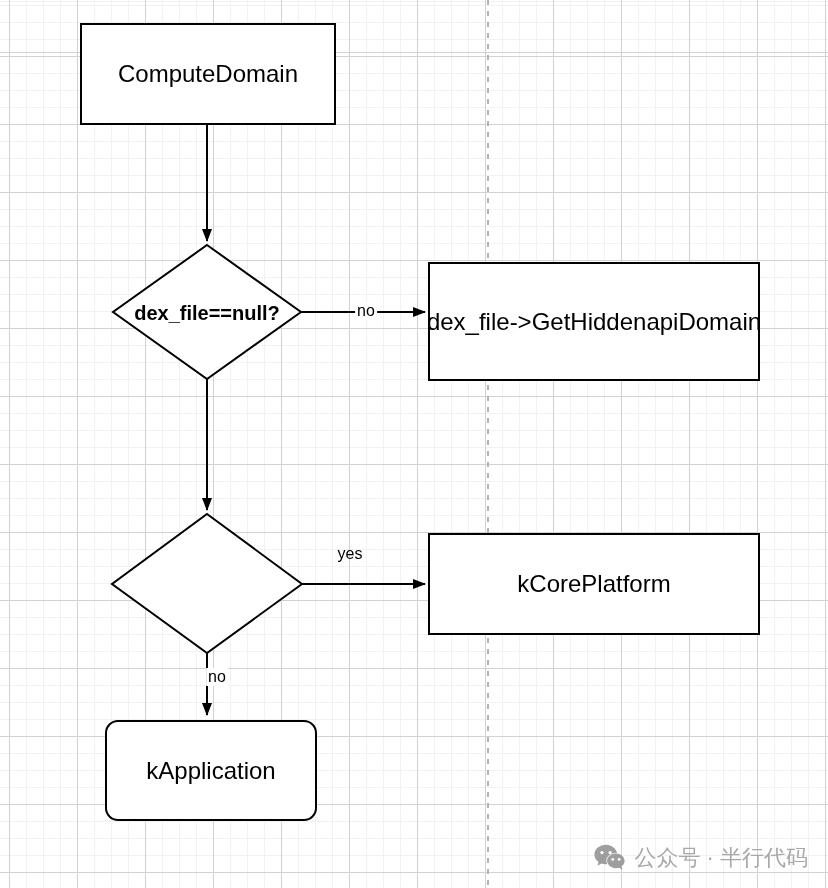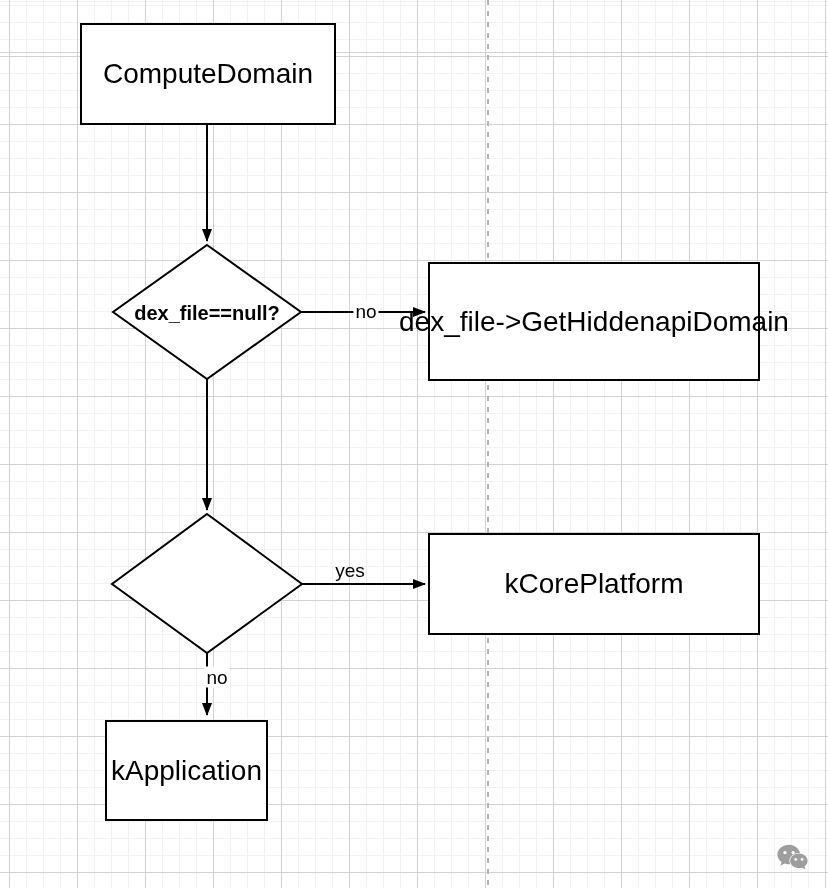--- a/index.html
+++ b/index.html
@@ -20,34 +20,34 @@
   }
   .layer { position: absolute; left: 0; top: 0; }
   .node {
     position: absolute;
     box-sizing: border-box;
     border: 2px solid #000;
     background: #ffffff;
     display: flex;
     align-items: center;
     justify-content: center;
-    font-size: 28px;
+    font-size: 24px;
     white-space: nowrap;
   }
   .dlabel {
     position: absolute;
     transform: translate(-50%, -50%);
     font-size: 20px;
     white-space: nowrap;
     line-height: 1;
   }
   .elabel {
     position: absolute;
     transform: translate(-50%, -50%);
-    font-size: 19px;
+    font-size: 16px;
     line-height: 1;
     white-space: nowrap;
   }
   .elabel.on-line { background: #ffffff; padding: 1px 2px; }
   .watermark {
     position: absolute;
     right: 20px;
     top: 841px;
     height: 34px;
     display: flex;
@@ -87,41 +87,42 @@
   </div>
 
   <div class="node" style="left:428px; top:262px; width:332px; height:119px;">
     <span>dex_file-&gt;GetHiddenapiDomain</span>
   </div>
 
   <div class="node" style="left:428px; top:533px; width:332px; height:102px;justify-content:center;">
     <span>kCorePlatform</span>
   </div>
 
-  <div class="node" style="left:105px; top:720px; width:163px; height:101px;">
+  <div class="node" style="left:105px; top:720px; width:212px; height:101px;border-radius:13px;">
     <span>kApplication</span>
   </div>
 
   <div class="dlabel" style="left:207px; top:313px;font-weight:bold;">dex_file==null?</div>
 
 
   <div class="elabel on-line" style="left:366px; top:311px;">no</div>
 
-  <div class="elabel" style="left:350px; top:570px;">yes</div>
+  <div class="elabel" style="left:350px; top:554px;">yes</div>
 
   <div class="elabel on-line" style="left:217px; top:677px;">no</div>
 
   <div class="watermark">
     <svg width="31" height="28" viewBox="0 0 40 36">
       <g fill="#9e9e9e">
         <path d="M16 1 C7.2 1 0.5 6.6 0.5 13.6 c0 3.9 2.1 7.4 5.4 9.7 l-1.5 4.8 5.4-2.9 c1.9 0.6 3.2 0.9 5.3 0.9 0.6 0 1.4 -0.04 2 -0.12 C16.4 24.6 16 23.1 16 21.5 c0 -5.6 5.4 -10.1 12 -10.1 0.6 0 1.2 0.04 1.8 0.1 C28.2 5.7 22.6 1 16 1 Z"></path>
         <path d="M39.5 21.6 c0 -5.2 -5.1 -9.5 -11.3 -9.5 -6.2 0 -11.3 4.3 -11.3 9.5 0 5.2 5.1 9.5 11.3 9.5 1.4 0 2.8 -0.2 4.1 -0.6 l4.5 2.4 -1.3 -4.1 c2.5 -1.7 4 -4.3 4 -7.2 Z"></path>
       </g>
       <g fill="#ffffff">
         <circle cx="10.3" cy="11" r="2.1"></circle>
         <circle cx="20.8" cy="11" r="2.1"></circle>
         <circle cx="24.2" cy="19.8" r="1.8"></circle>
         <circle cx="32.4" cy="19.8" r="1.8"></circle>
       </g>
     </svg>
+    <span>公众号 · 半行代码</span>
   </div>
 
 </div>
 
 </body></html>

